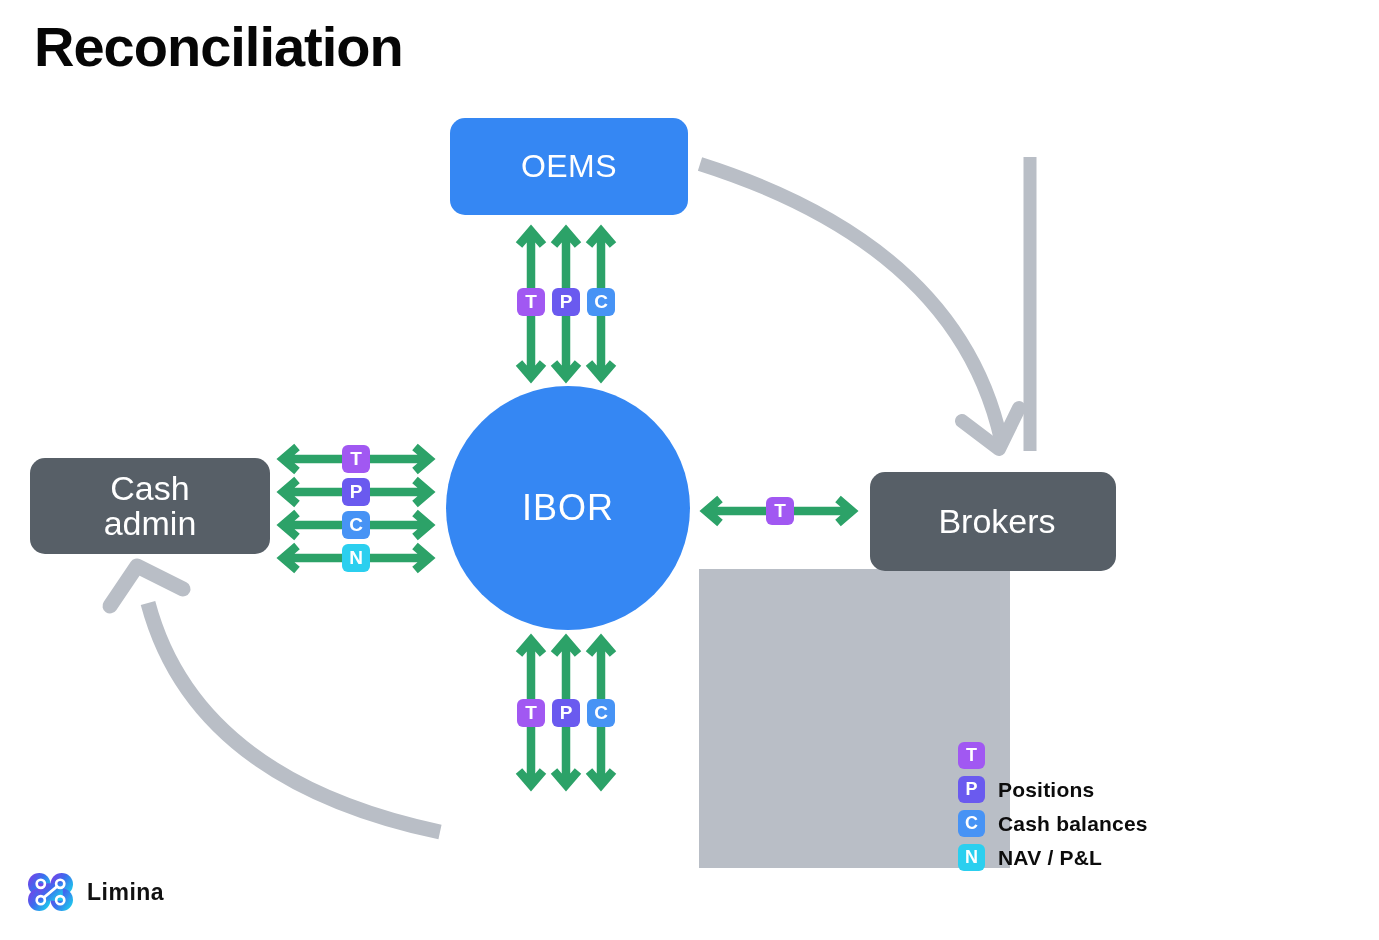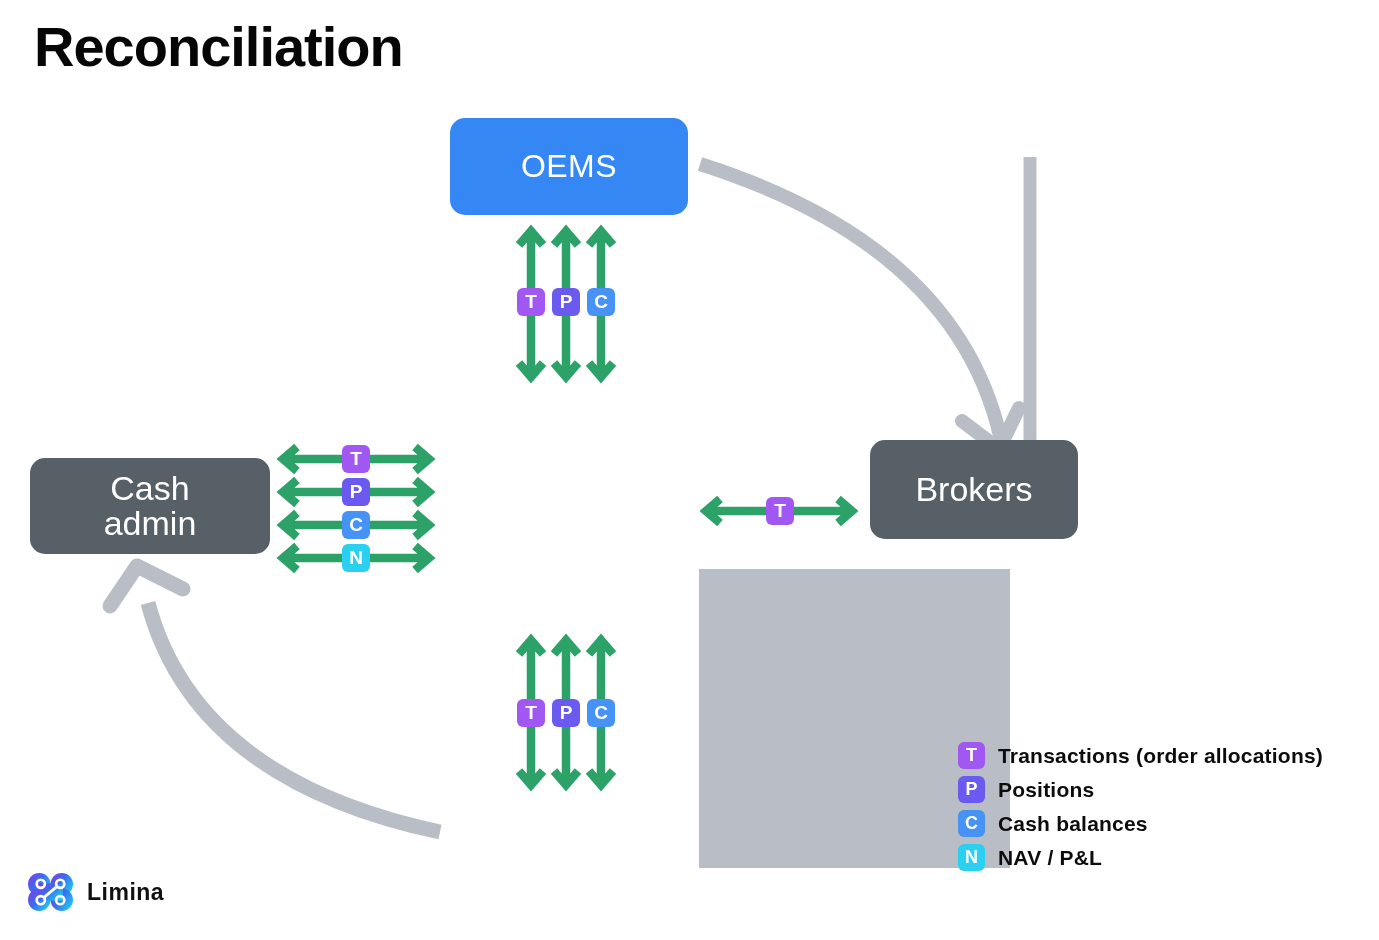--- a/index.html
+++ b/index.html
@@ -13,21 +13,21 @@
     position:absolute;left:34px;top:14px;margin:0;
     font-size:56px;font-weight:700;color:#060606;letter-spacing:-1px;
   }
   .node{
     position:absolute;display:flex;align-items:center;justify-content:center;
     color:#ffffff;font-weight:400;border-radius:15px;text-align:center;
   }
   .node-oems{left:450px;top:118px;width:238px;height:97px;font-size:32px;letter-spacing:0.5px;}
   .node-ibor{left:446px;top:386px;width:244px;height:244px;border-radius:50%;font-size:36px;letter-spacing:1px;}
   .node-fund-admin{left:30px;top:458px;width:240px;height:96px;font-size:34px;line-height:1.04;}
-  .node-brokers{left:870px;top:440px;width:208px;height:99px;font-size:34px;}
+  .node-brokers{left:870px;top:472px;width:238px;height:99px;font-size:34px;padding-left:8px;}
   .node-custodians{left:449px;top:792px;width:239px;height:101px;font-size:34px;}
   .gray-rect{position:absolute;left:699px;top:569px;width:311px;height:299px;}
   .flow-badge{
     position:absolute;width:28px;height:28px;border-radius:6px;
     display:flex;align-items:center;justify-content:center;
     color:#ffffff;font-size:19px;font-weight:700;
   }
   .legend{position:absolute;left:958px;top:742px;}
   .legend-row{display:flex;align-items:center;margin-bottom:7px;}
   .legend-badge{
@@ -79,20 +79,23 @@
       <path d="M531 642 L531 783 M519 654 L531 640 L543 654 M519 771 L531 785 L543 771" style="stroke: rgb(44, 162, 104);"></path>
       <path d="M566 642 L566 783 M554 654 L566 640 L578 654 M554 771 L566 785 L578 771" style="stroke: rgb(44, 162, 104);"></path>
       <path d="M601 642 L601 783 M589 654 L601 640 L613 654 M589 771 L601 785 L613 771" style="stroke: rgb(44, 162, 104);"></path>
     </g>
   </svg>
 
   <div class="node node-oems" style="background-color: rgb(53, 135, 243);">
     <span>OEMS</span>
   </div>
 
+  <div class="node node-ibor" style="background-color: rgb(53, 135, 243);">
+    <span>IBOR</span>
+  </div>
 
   <div class="node node-fund-admin" style="background-color: rgb(87, 95, 103);">
     <span>
       <span>Cash</span><br>
       <span>admin</span>
     </span>
   </div>
 
   <div class="node node-brokers" style="background-color: rgb(87, 95, 103);">
     <span>Brokers</span>
@@ -110,21 +113,20 @@
 
   <div class="flow-badge" style="left: 766px; top: 497px; background-color: rgb(161, 88, 242);">T</div>
 
   <div class="flow-badge" style="left: 517px; top: 699px; background-color: rgb(161, 88, 242);">T</div>
   <div class="flow-badge" style="left: 552px; top: 699px; background-color: rgb(106, 90, 239);">P</div>
   <div class="flow-badge" style="left: 587px; top: 699px; background-color: rgb(71, 147, 245);">C</div>
 
   <div class="legend">
     <div class="legend-row">
       <div class="legend-badge" style="background-color: rgb(161, 88, 242);">T</div>
-      <div class="legend-label">Transactions (order allocations)</div>
     </div>
     <div class="legend-row">
       <div class="legend-badge" style="background-color: rgb(106, 90, 239);">P</div>
       <div class="legend-label">Positions</div>
     </div>
     <div class="legend-row">
       <div class="legend-badge" style="background-color: rgb(71, 147, 245);">C</div>
       <div class="legend-label">Cash balances</div>
     </div>
     <div class="legend-row">

